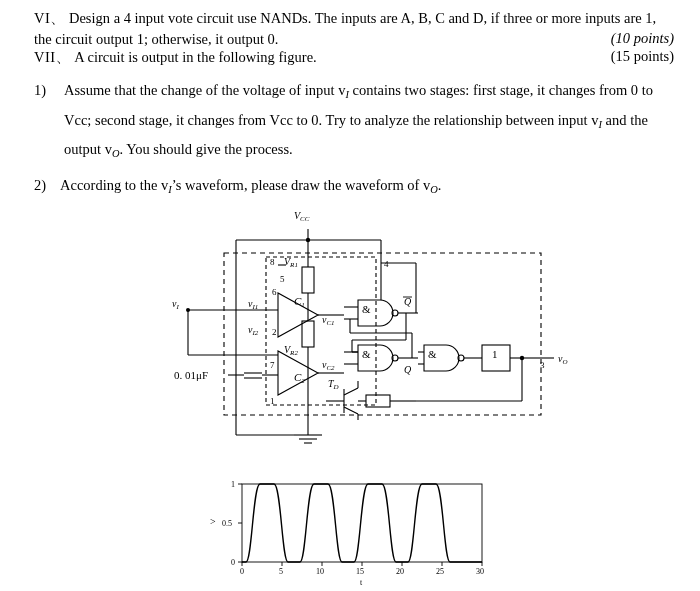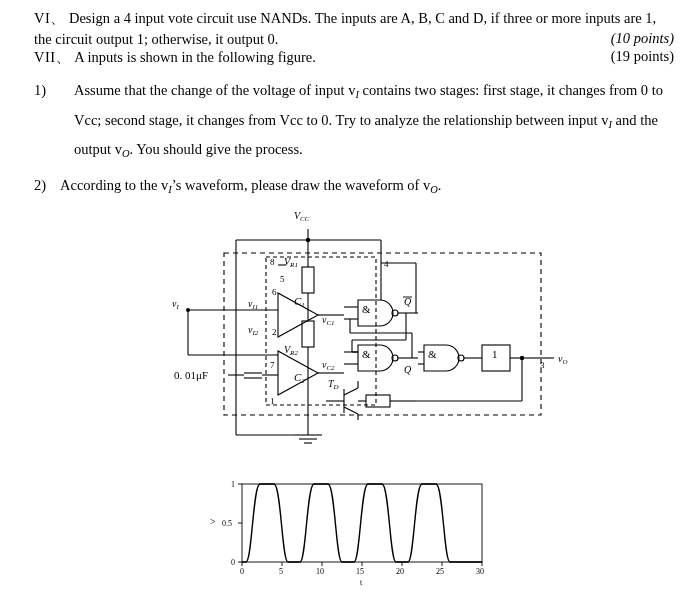--- a/index.html
+++ b/index.html
@@ -51,21 +51,21 @@
     width: 632px;
     font-size: 14.5px;
     line-height: 2.05;
   }
   .item1 .num {
     position: absolute;
     left: 0;
     top: 0;
   }
   .item1 .body {
-    margin-left: 40px;
+    margin-left: 30px;
     display: block;
   }
   .item2 {
     position: absolute;
     left: 34px;
     top: 177px;
     width: 632px;
     font-size: 14.5px;
   }
   .item2 .num {
@@ -105,22 +105,22 @@
 <div class="page">
 
   <div class="q6">
     <span class="roman">VI、</span>
     <span>Design a 4 input vote circuit use NANDs. The inputs are A, B, C and D, if three or more inputs are 1, the circuit output 1; otherwise, it output 0.</span>
     <span class="pts" style="top:20px;font-style:italic;">(10 points)</span>
   </div>
 
   <div class="q7">
     <span class="roman">VII、</span>
-    <span>A inputs is shown in the following figure.</span>
-    <span class="pts">(19 points)</span>
+    <span>A circuit is output in the following figure.</span>
+    <span class="pts">(15 points)</span>
   </div>
 
   <div class="item1">
     <span class="num">1)</span>
     <span class="body">Assume that the change of the voltage of input v<sub><i>I</i></sub> contains two stages: first stage, it changes from 0 to Vcc; second stage, it changes from Vcc to 0. Try to analyze the relationship between input v<sub><i>I</i></sub> and the output v<sub><i>O</i></sub>. You should give the process.</span>
   </div>
 
   <div class="item2">
     <span class="num">2)</span>
     <span class="body">According to the v<sub><i>I</i></sub>’s waveform, please draw the waveform of v<sub><i>O</i></sub>.</span>

